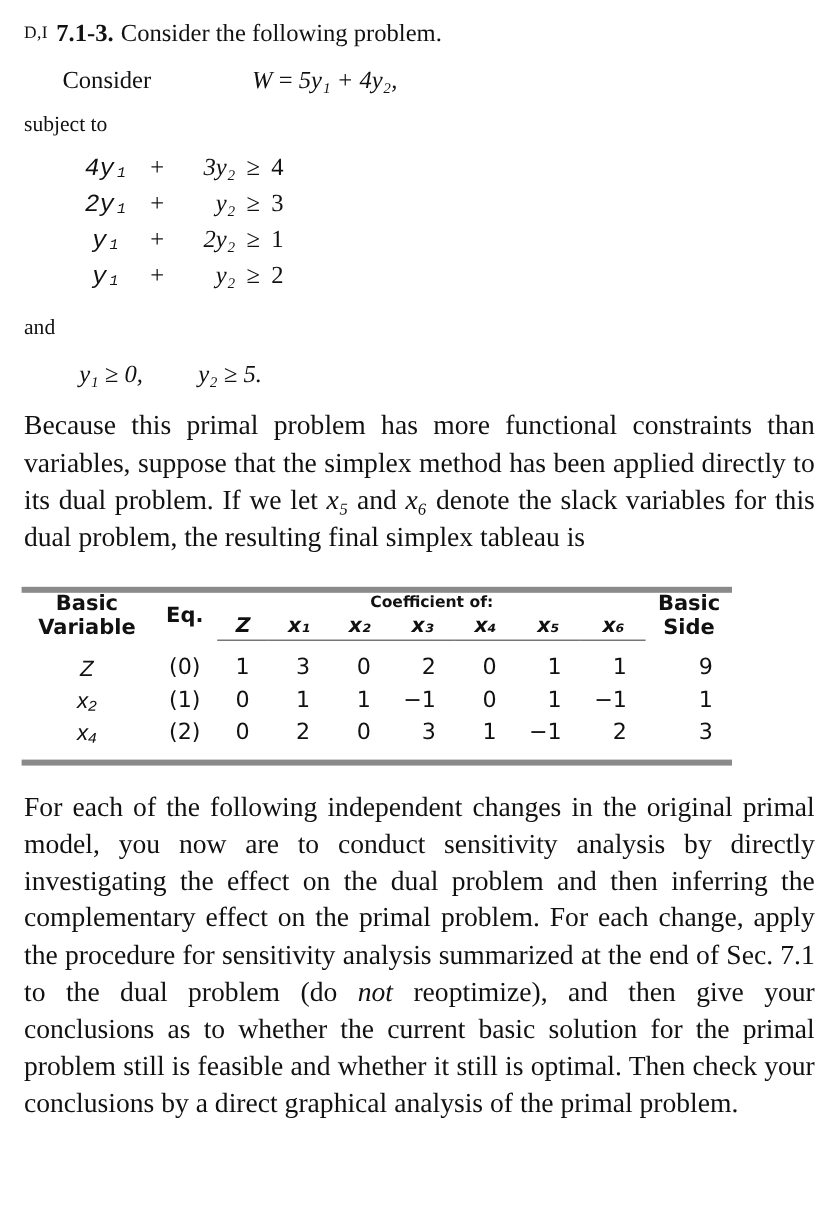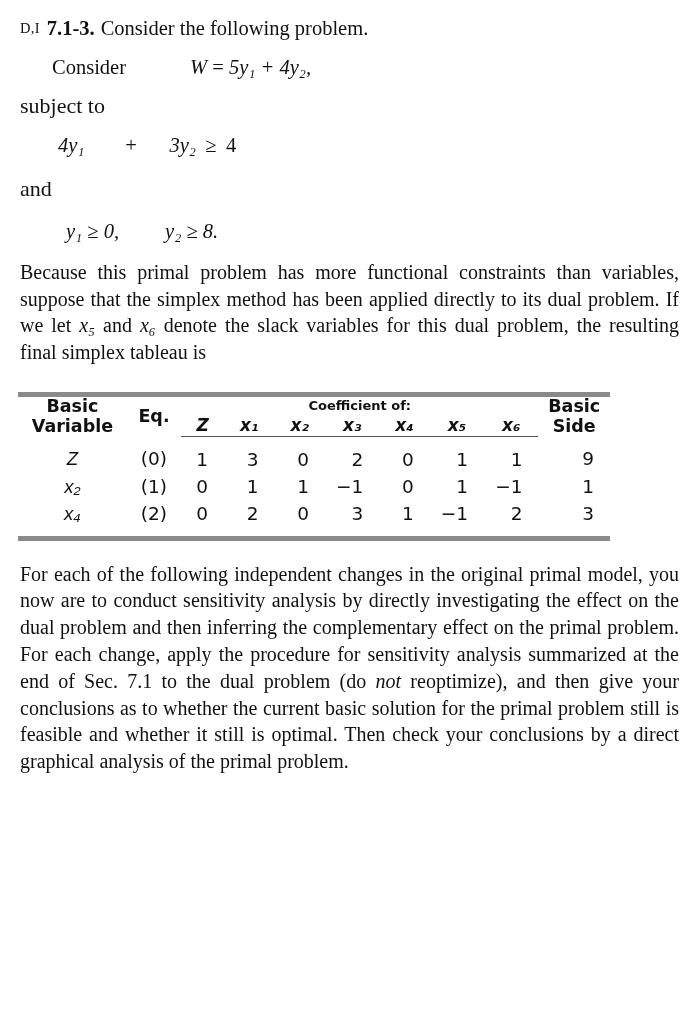--- a/index.html
+++ b/index.html
@@ -42,42 +42,43 @@
   
   .obj-line {
     font-size: 20.5px;
     margin: 14px 0 0 0;
     padding-left: 34px;
     white-space: nowrap;
   }
   .obj-word { display: inline-block; }
   .obj-expr {
     display: inline-block;
-    margin-left: 64px;
+    margin-left: 84px;
   }
 
   
   .word-line {
-    font-size: 22px;
+    font-size: 18px;
     margin: 14px 0 0 2px;
   }
   .word-and { margin-top: 16px; }
 
   
   .constraints {
     margin: 12px 0 0 0;
     padding-left: 40px;
     font-size: 20.5px;
     line-height: 1.42;
   }
   .ct-row { white-space: nowrap; }
   .ct-a {
     display: inline-block;
     width: 62px;
-    text-align: left;
+    text-align: center;
+    font-family: Liberation Mono, monospace;
   }
   .ct-plus {
     display: inline-block;
     width: 22px;
     text-align: center;
   }
   .ct-b {
     display: inline-block;
     width: 54px;
     text-align: right;
@@ -93,21 +94,21 @@
   .nonneg {
     font-size: 20.5px;
     margin: 18px 0 0 0;
     padding-left: 48px;
     white-space: nowrap;
   }
   .nn-gap { display: inline-block; width: 46px; }
 
   
   p.body {
-    font-size: 20px;
+    font-size: 23px;
     line-height: 1.34;
     margin: 16px 0 0 2px;
     text-align: justify;
     text-justify: inter-word;
     hyphens: manual;
   }
   p.body.tight { margin-top: 20px; }
 
   i.math { font-style: italic; }
 
@@ -213,26 +214,35 @@
       <span>=</span>
       <i class="math">5y₁ + 4y₂,</i></span>
   </div>
 
   <div class="word-line">subject to</div>
 
   <div class="constraints">
     <div class="ct-row">
       <i class="math ct-a">4y₁</i><span class="ct-plus">+</span><i class="math ct-b">3y₂</i><span class="ct-rel">≥</span><span class="ct-rhs">4</span>
     </div>
+    <div class="ct-row">
+      <i class="math ct-a">2y₁</i><span class="ct-plus">+</span><i class="math ct-b">y₂</i><span class="ct-rel">≥</span><span class="ct-rhs">3</span>
+    </div>
+    <div class="ct-row">
+      <i class="math ct-a">y₁</i><span class="ct-plus">+</span><i class="math ct-b">2y₂</i><span class="ct-rel">≥</span><span class="ct-rhs">1</span>
+    </div>
+    <div class="ct-row">
+      <i class="math ct-a">y₁</i><span class="ct-plus">+</span><i class="math ct-b">y₂</i><span class="ct-rel">≥</span><span class="ct-rhs">2</span>
+    </div>
   </div>
 
   <div class="word-line word-and">and</div>
 
   <div class="nonneg">
-    <i class="math">y₁ ≥ 0,</i><span class="nn-gap"></span><i class="math">y₂ ≥ 8.</i>
+    <i class="math">y₁ ≥ 0,</i><span class="nn-gap"></span><i class="math">y₂ ≥ 5.</i>
   </div>
 
   <p class="body">Because this primal problem has more functional constraints than variables, suppose that the simplex method has been applied directly to its dual problem. If we let <i class="math">x₅</i> and <i class="math">x₆</i> denote the slack variables for this dual problem, the resulting final simplex tableau is</p>
 
   <div class="tableau-wrap">
     <table class="tableau">
       <colgroup>
         <col class="w-basic">
           <col class="w-eq">
           <col class="w-z">

